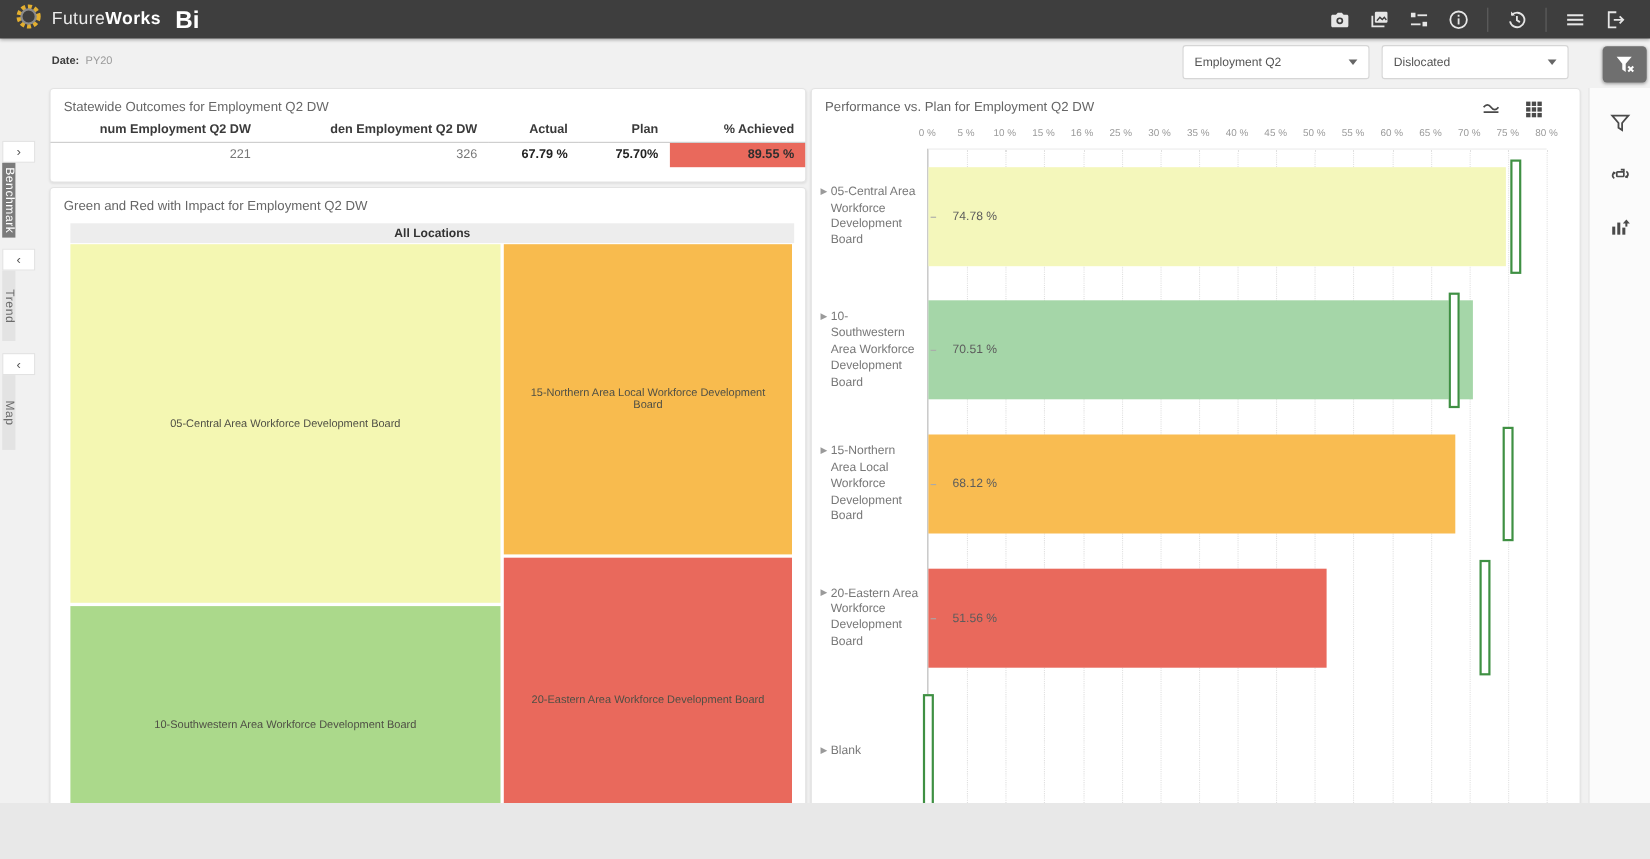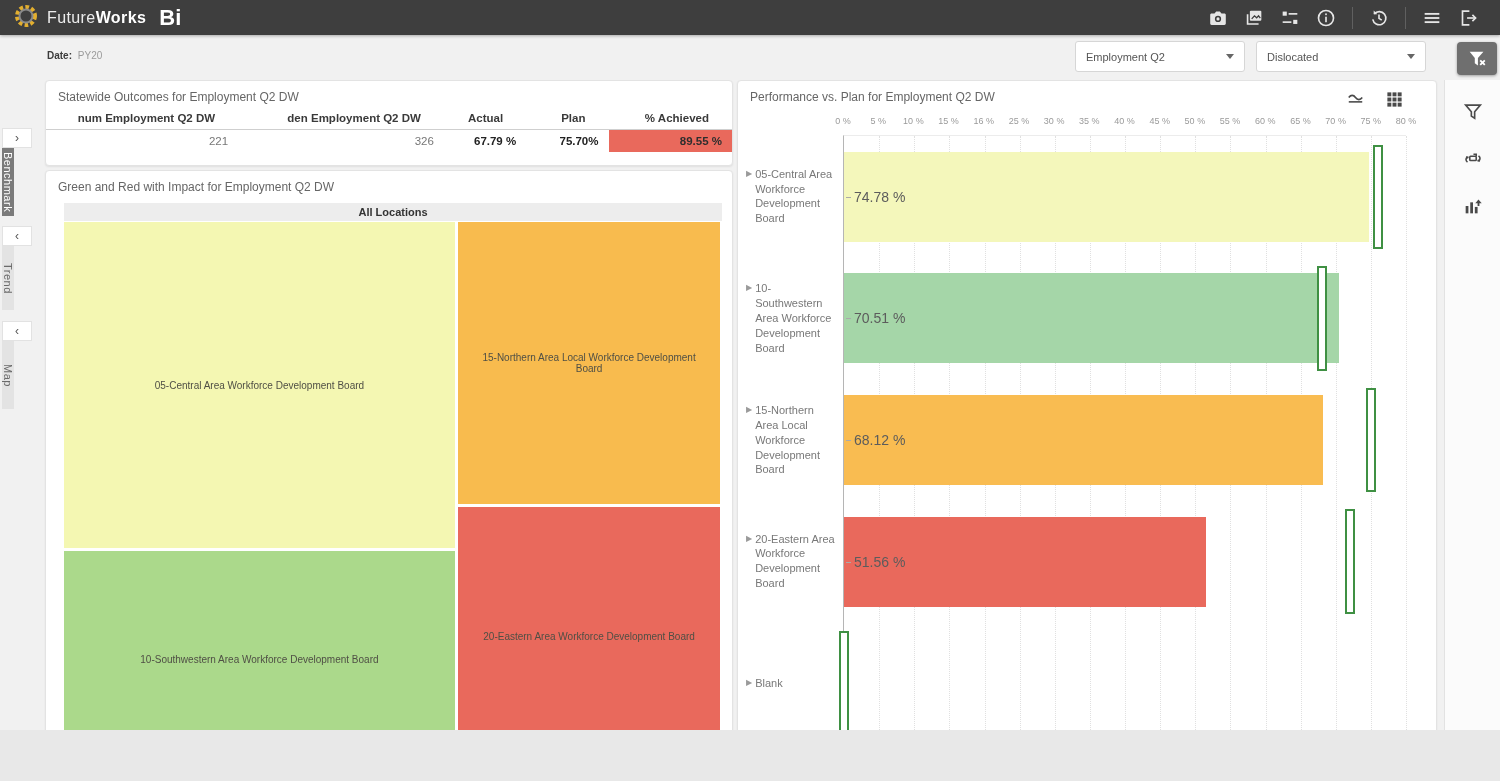--- a/index.html
+++ b/index.html
@@ -42,21 +42,21 @@
   .tab-body.idle { background:#e3e3e3; color:#6b6b6b; }
   .tg-1 .tab-body { height:68px; } .tg-2 .tab-body { height:64px; } .tg-3 .tab-body { height:68px; }
 
   
   .card { position:absolute; background:#fff; border:1px solid #e3e3e3; border-radius:4px;
           box-shadow:0 1px 2px rgba(0,0,0,.07); }
   .card-title { font-size:12px; color:#666; padding:9px 12px 4px; }
 
   .outcomes-card { left:45px; top:80px; width:688px; height:86px; }
   .outcomes-table { width:100%; border-collapse:collapse; font-size:11.5px; table-layout:fixed; }
-  .outcomes-table th { font-weight:bold; color:#3a3a3a; padding:4px 23px 5px; text-align:right;
+  .outcomes-table th { font-weight:bold; color:#3a3a3a; padding:4px 10px 5px; text-align:right;
           border-bottom:1px solid #cfcfcf; white-space:nowrap; overflow:hidden; }
   .outcomes-table td { padding:5px 10px; text-align:right; color:#777; white-space:nowrap; }
   .outcomes-table td.strong { color:#222; font-weight:bold; }
   .outcomes-table td.achieved { color:#2e2e2e; font-weight:bold; }
 
   .treemap-card { left:45px; top:170px; width:688px; height:606px; }
   .tm-header { position:absolute; left:18px; right:10px; top:32px; height:18px; background:#ededed;
           text-align:center; font-size:11px; font-weight:bold; color:#333; line-height:18px; }
   .treemap { position:absolute; left:18px; right:10px; top:51px; bottom:6px; }
   .tm-cell { position:absolute; display:flex; align-items:center; justify-content:center; cursor:pointer; }
@@ -74,22 +74,22 @@
   .bar-rows { position:absolute; inset:0; display:flex; flex-direction:column; }
   .bar-row { flex:1; position:relative; }
   .cat { position:absolute; left:-98px; width:90px; top:50%; transform:translateY(-50%);
          display:flex; gap:3px; align-items:flex-start; }
   .cat-arrow { color:#9a9a9a; font-size:8px; line-height:14px; cursor:pointer; flex:none; }
   .cat-text { font-size:11px; color:#787878; line-height:1.35; cursor:pointer; }
   .bar { position:absolute; left:0; top:13%; height:74%; z-index:1; cursor:pointer; }
   .plan-marker { position:absolute; top:7%; height:86%; width:10px; background:#fff;
          border:2px solid #3f9043; z-index:2; }
   .val-dash { position:absolute; left:2px; top:50%; width:5px; height:1px; background:#aaa; z-index:3; }
-  .val-label { position:absolute; left:10px; top:50%; transform:translateY(-50%);
-         font-size:14px; color:#5c5c5c; z-index:3; white-space:nowrap; }
+  .val-label { position:absolute; left:22px; top:50%; transform:translateY(-50%);
+         font-size:11px; color:#5c5c5c; z-index:3; white-space:nowrap; }
 
   
   .right-rail { position:absolute; right:0; top:80px; bottom:0; width:56px; background:#fbfbfb;
          border-left:1px solid #e2e2e2; display:flex; flex-direction:column; align-items:center;
          padding-top:20px; gap:23px; z-index:4; }
   .rail-btn { width:24px; height:24px; display:flex; align-items:center; justify-content:center; cursor:pointer; }
 </style>
 </head>
 <body>
 

